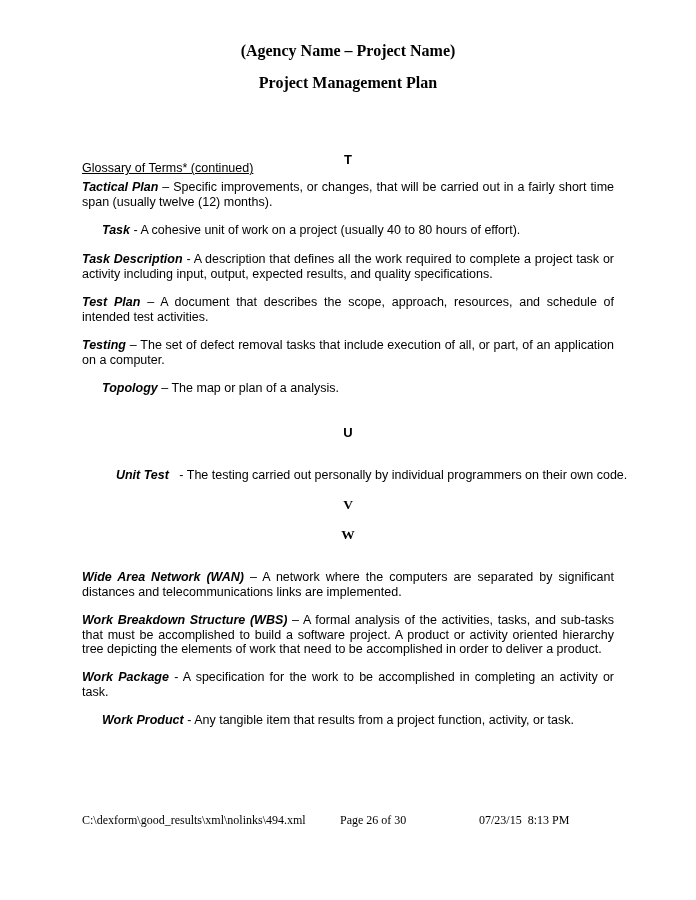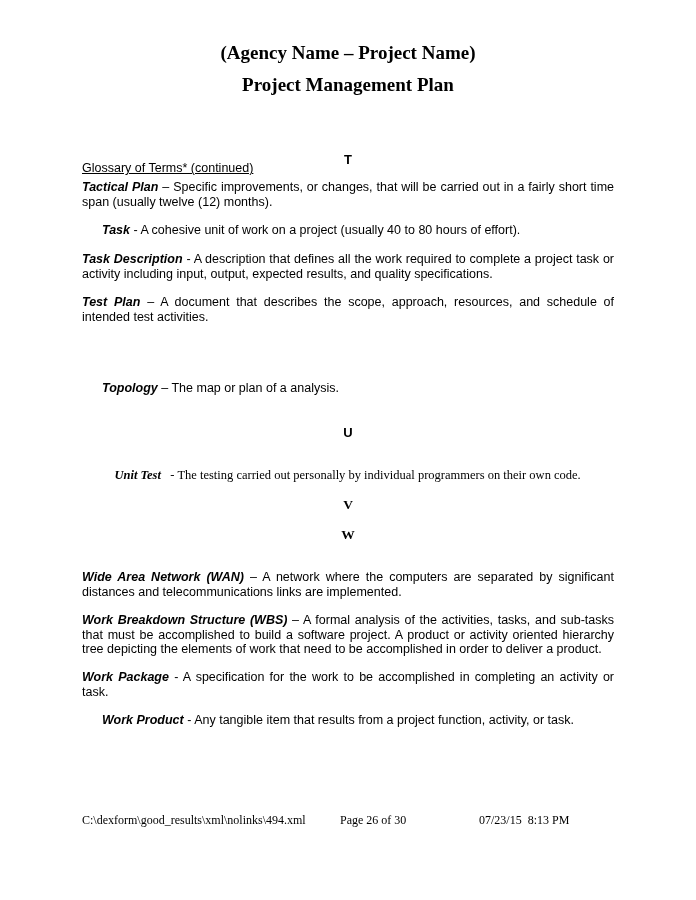--- a/index.html
+++ b/index.html
@@ -1,19 +1,19 @@
 <!DOCTYPE html>
 <html><head>
   <meta charset="utf-8">
   <style>
     html, body { margin: 0; padding: 0; background: #ffffff; }
     body { width: 696px; height: 900px; position: relative; overflow: hidden; color: #000; }
     .page { position: absolute; left: 0; top: 0; width: 696px; height: 900px; }
     .hdr { position: absolute; left: 0; width: 696px; text-align: center;
-           font-family: "Liberation Serif", serif; font-weight: bold; font-size: 19px; }
+           font-family: "Liberation Serif", serif; font-weight: bold; font-size: 16px; }
     .gloss { position: absolute; left: 82px; top: 119px; font-family: "Liberation Sans", sans-serif;
              font-size: 12.5px; text-decoration: underline; margin-top: 42px; }
     .letter { position: absolute; left: 0; width: 696px; text-align: center; font-weight: bold; font-size: 13px; }
     .letter.sans { font-family: "Liberation Sans", sans-serif; }
     .letter.serif { font-family: "Liberation Serif", serif; font-size: 13.5px; }
     .entry { position: absolute; left: 82px; width: 532px; font-family: "Liberation Sans", sans-serif;
              font-size: 12.5px; line-height: 14.5px; text-align: justify; }
     .entry.nojust { text-align: left; margin-left: 20px; }
     .term { font-weight: bold; font-style: italic; }
     .footer { position: absolute; top: 813px; font-family: "Liberation Serif", serif; font-size: 12px; }
@@ -39,28 +39,31 @@
   </div>
 
   <div class="entry" style="top:295px;">
     <span class="term">Test Plan</span><span> – </span><span>A document that describes the scope, approach, resources, and schedule of intended test activities.</span>
   </div>
 
   <div class="entry" style="top:252px;">
     <span class="term">Task Description</span><span> - </span><span>A description that defines all the work required to complete a project task or activity including input, output, expected results, and quality specifications.</span>
   </div>
 
+  <div class="entry" style="top:338px;">
+    <span class="term">Testing</span><span> – </span><span>The set of defect removal tasks that include execution of all, or part, of an application on a computer.</span>
+  </div>
 
   <div class="entry nojust" style="top:381px;">
     <span class="term">Topology</span><span> – </span><span>The map or plan of a analysis.</span>
   </div>
 
   <div class="letter sans" style="top:425px;">U</div>
 
-  <div class="entry nojust" style="top:453px; white-space: pre; font-family: Liberation Serif, serif;">
+  <div class="entry nojust" style="top:453px; white-space: pre;">
     <span class="term">Unit Test</span><span>   - </span><span>The testing carried out personally by individual programmers on their own code.</span>
   </div>
 
   <div class="letter serif" style="top:497px;">V</div>
   <div class="letter serif" style="top:527px;">W</div>
 
   <div class="entry" style="top:570px;">
     <span class="term">Wide Area Network (WAN)</span><span> – </span><span>A network where the computers are separated by significant distances and telecommunications links are implemented.</span>
   </div>
 

